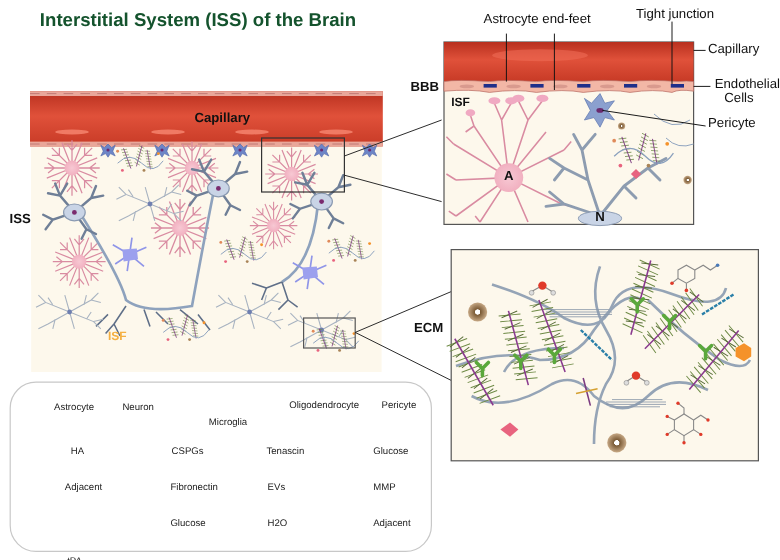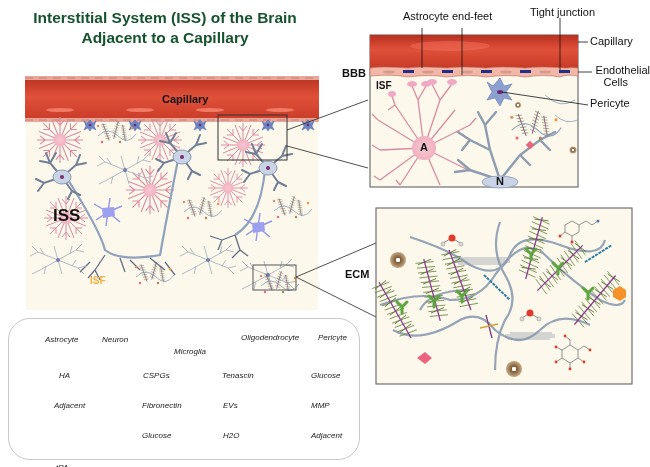--- a/index.html
+++ b/index.html
@@ -2,29 +2,28 @@
 <html><head>
 <meta charset="utf-8">
 <style>
   html,body{margin:0;padding:0;background:#ffffff;}
   body{width:650px;height:467px;position:relative;overflow:hidden;font-family:"Liberation Sans",sans-serif;color:#111;}
   .abs{position:absolute;}
   .title{left:20px;top:8px;width:290px;text-align:center;font-weight:bold;font-size:15.5px;line-height:20px;color:#14532d;}
   .lbl{font-size:11px;color:#111;white-space:nowrap;}
   .bold{font-weight:bold;}
   svg{position:absolute;left:0;top:0;}
-  .legend{left:8px;top:318px;width:350px;height:140px;border:1.5px solid #c8c8c8;border-radius:22px;background:#fff;font-style:italic;}
+  .legend{left:8px;top:318px;width:350px;height:140px;border:1.5px solid #c8c8c8;border-radius:22px;background:#fff;}
   .lg{font-size:8px;color:#222;white-space:nowrap;position:absolute;}
 </style>
 </head>
 <body>
 
 <div class="abs title">
   <div>Interstitial System (ISS) of the Brain</div>
-  <div>Adjacent to a Capillary</div>
 </div>
 
 <svg width="650" height="467" viewBox="0 0 650 467">
   <defs>
     <linearGradient id="capG" x1="0" y1="0" x2="0" y2="1">
       <stop offset="0" stop-color="#b8301f"></stop>
       <stop offset="0.45" stop-color="#e0513a"></stop>
       <stop offset="1" stop-color="#c73a26"></stop>
     </linearGradient>
     <radialGradient id="evG">
@@ -358,21 +357,21 @@
     </g>
     <g stroke="#888" stroke-width="0.7" fill="none">
       <path d="M272 434 L278 430 L284 434 L284 441 L278 445 L272 441 Z"></path>
       <path d="M284 434 L290 430 L295 434 L300 430"></path>
       <path d="M272 441 L268 445 M278 445 L278 450"></path>
     </g>
   </g>
 </svg>
 
 <div class="abs lbl bold" style="left:162px;top:93px;font-size:11px;">Capillary</div>
-<div class="abs lbl bold" style="left:8px;top:206px;font-size:17px;margin-left:45px;">ISS</div>
+<div class="abs lbl bold" style="left:8px;top:177px;font-size:11px;">ISS</div>
 <div class="abs lbl bold" style="left:90px;top:275px;font-size:10px;color:#f5b041;">ISF</div>
 
 <div class="abs lbl bold" style="left:342px;top:67px;">BBB</div>
 <div class="abs lbl bold" style="left:376px;top:80px;font-size:10px;">ISF</div>
 <div class="abs lbl bold" style="left:420px;top:141px;font-size:11px;">A</div>
 <div class="abs lbl bold" style="left:496px;top:175px;font-size:11px;">N</div>
 <div class="abs lbl" style="left:403px;top:10px;">Astrocyte end-feet</div>
 <div class="abs lbl" style="left:530px;top:6px;">Tight junction</div>
 <div class="abs lbl" style="left:590px;top:35px;">Capillary</div>
 <div class="abs lbl" style="left:592px;top:64px;text-align:right;width:58px;">

